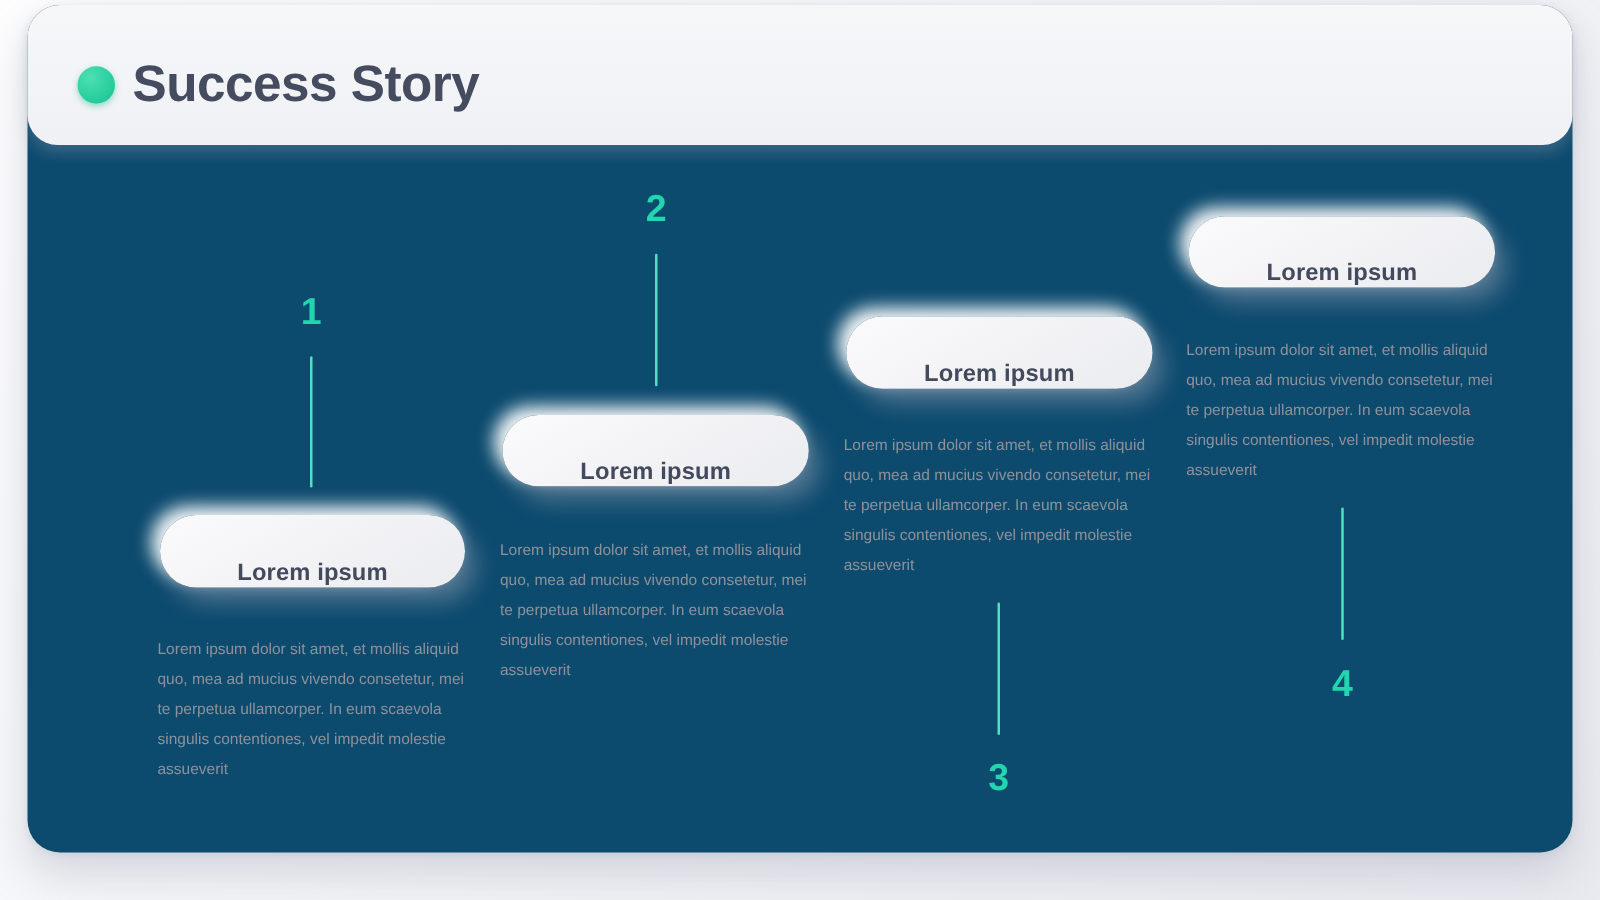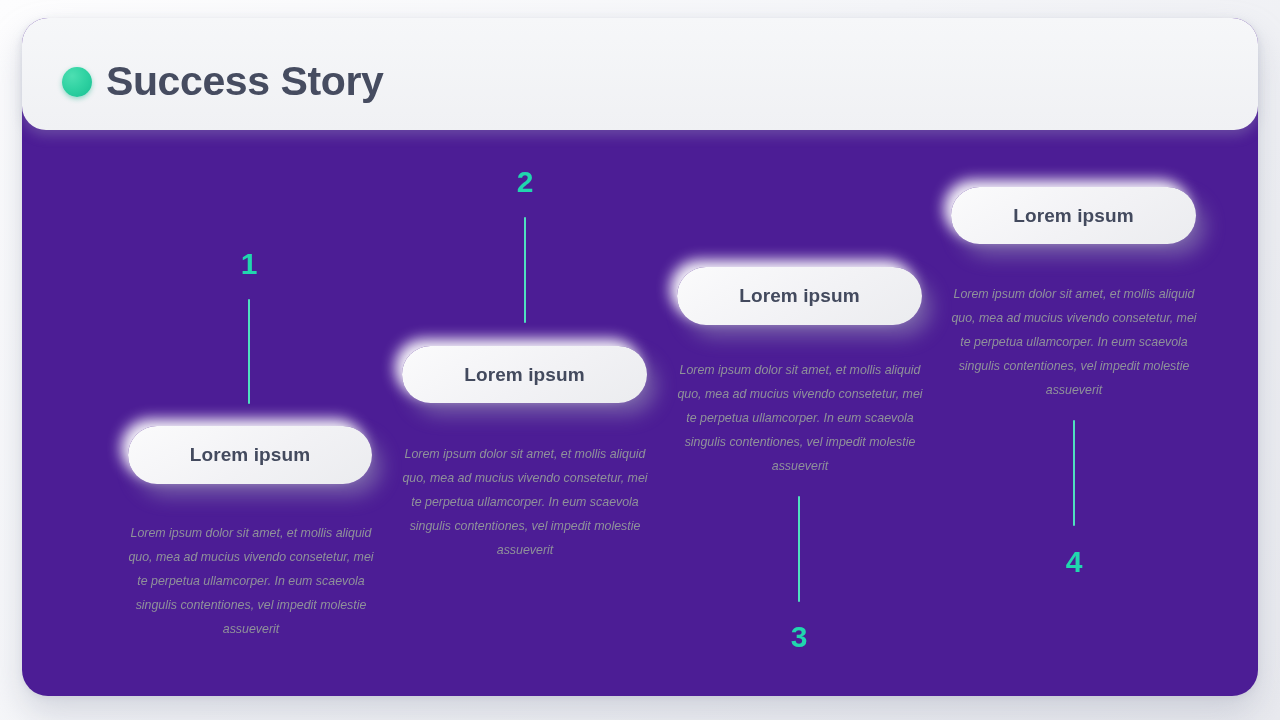--- a/index.html
+++ b/index.html
@@ -13,25 +13,25 @@
   body {
     font-family: "Liberation Sans", sans-serif;
     background: linear-gradient(135deg, #fdfdfe 0%, #f4f5f8 45%, #e9eaef 100%);
     position: relative;
   }
 
   
   .slide {
     position: absolute;
     left: 22px;
-    top: 18px;
+    top: 4px;
     width: 1236px;
     height: 678px;
     border-radius: 26px;
-    background: #4c1d95;
+    background: #0c4a6e;
     box-shadow:
       0 18px 34px rgba(163, 167, 185, 0.40),
       0 2px 6px rgba(163, 167, 185, 0.22);
   }
 
   
   .header-band {
     position: absolute;
     left: 0;
     top: 0;
@@ -98,38 +98,36 @@
   }
 
   .pill {
     position: absolute;
     border-radius: 40px;
     background: linear-gradient(150deg, #fbfbfc 0%, #f2f2f5 55%, #ebecef 100%);
     box-shadow:
       -7px -7px 14px rgba(255, 255, 255, 0.95),
       9px 11px 20px rgba(168, 172, 190, 0.46);
     display: flex;
-    align-items: center;
+    align-items: flex-end;
     justify-content: center;
   }
 
   .pill-label {
     font-size: 19px;
     font-weight: bold;
     color: #434a5e;
     letter-spacing: 0.1px;
   }
 
   .body-copy {
     position: absolute;
     font-size: 12.4px;
     line-height: 24px;
     color: #8f919a;
-    text-align: center;
-    font-style: italic;
   }
 
   
   .s1-marker   { left: 207px; top: 231px; }
   .s1-line     { left: 226px; top: 281px; height: 105px; }
   .s1-pill     { left: 106px; top: 408px; width: 244px; height: 58px; }
   .s1-copy     { left: 104px; top: 503px; width: 250px; }
 
   
   .s2-marker   { left: 483px; top: 149px; }

